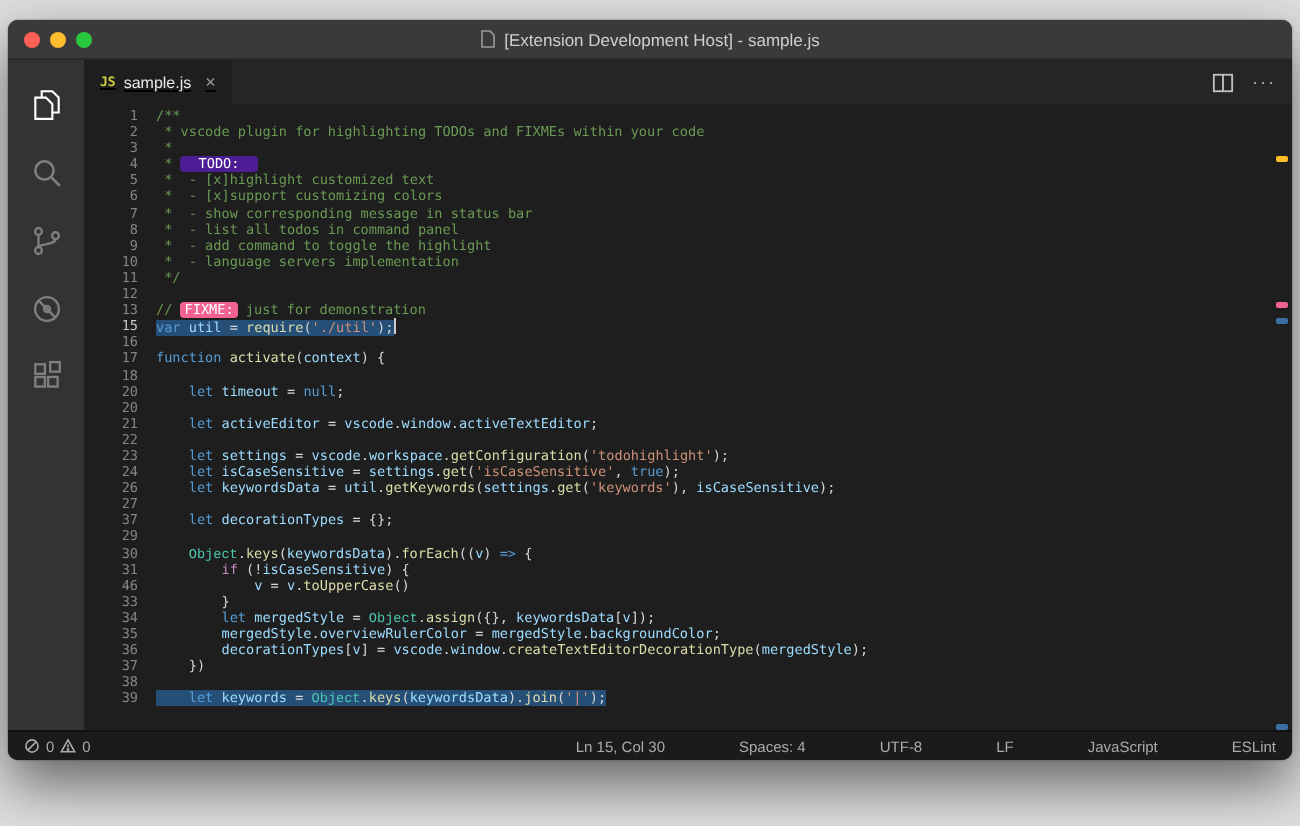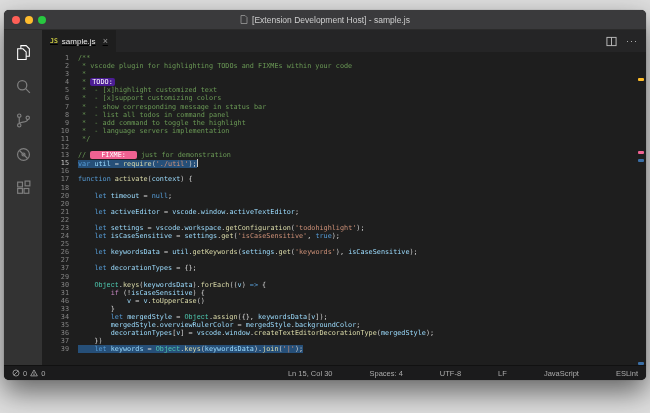--- a/index.html
+++ b/index.html
@@ -50,22 +50,22 @@
   .gutter.active { color:#c6c6c6; }
   .code-text { flex:1; color:#d4d4d4; }
   .cm  { color:#6a9955; }
   .kw  { color:#569cd6; }
   .ctl { color:#c586c0; }
   .str { color:#ce9178; }
   .fn  { color:#dcdcaa; }
   .vr  { color:#9cdcfe; }
   .cls { color:#4ec9b0;font-family:Liberation Mono, monospace; }
   .pn  { color:#d4d4d4; }
-  .todo  { background:#4c1d95; color:#ffffff; border-radius:2px; padding:0 2px; }
-  .fixme { background:#f06292; color:#ffffff; border-radius:2px; padding:0 11px; }
+  .todo  { background:#4c1d95; color:#ffffff; border-radius:2px; padding:0 9px; }
+  .fixme { background:#f06292; color:#ffffff; border-radius:2px; padding:0 2px; }
   .sel { background:#264f78; }
   .cursor { display:inline-block; width:1px; height:8px; background:#cccccc; vertical-align:-1px; }
 
   .ruler { position:absolute; top:0; right:0; bottom:0; width:10px; }
   .ruler .mark { position:absolute; right:2px; width:6px; height:3px; border-radius:1px; }
 
   
   .statusbar { height:15px; background:#1b1b1c; border-top:1px solid #111;
                display:flex; align-items:center; justify-content:space-between;
                font-size:7.5px; color:#ababab; padding:0 8px; flex:0 0 auto; }
@@ -167,33 +167,33 @@
             <div class="code-row"><div class="gutter active">15</div><div class="code-text"><span class="sel"><span class="kw">var</span><span class="pn"> </span><span class="vr">util</span><span class="pn"> = </span><span class="fn">require</span><span class="pn">(</span><span class="str">'./util'</span><span class="pn">);</span></span><span class="cursor"></span></div></div>
             <div class="code-row"><div class="gutter">16</div><div class="code-text"><span></span></div></div>
             <div class="code-row"><div class="gutter">17</div><div class="code-text"><span><span class="kw">function</span><span class="pn"> </span><span class="fn">activate</span><span class="pn">(</span><span class="vr">context</span><span class="pn">) {</span></span></div></div>
             <div class="code-row"><div class="gutter">18</div><div class="code-text"><span></span></div></div>
             <div class="code-row"><div class="gutter">20</div><div class="code-text"><span><span class="pn">    </span><span class="kw">let</span><span class="pn"> </span><span class="vr">timeout</span><span class="pn"> = </span><span class="kw">null</span><span class="pn">;</span></span></div></div>
             <div class="code-row"><div class="gutter">20</div><div class="code-text"><span></span></div></div>
             <div class="code-row"><div class="gutter">21</div><div class="code-text"><span><span class="pn">    </span><span class="kw">let</span><span class="pn"> </span><span class="vr">activeEditor</span><span class="pn"> = </span><span class="vr">vscode</span><span class="pn">.</span><span class="vr">window</span><span class="pn">.</span><span class="vr">activeTextEditor</span><span class="pn">;</span></span></div></div>
             <div class="code-row"><div class="gutter">22</div><div class="code-text"><span></span></div></div>
             <div class="code-row"><div class="gutter">23</div><div class="code-text"><span><span class="pn">    </span><span class="kw">let</span><span class="pn"> </span><span class="vr">settings</span><span class="pn"> = </span><span class="vr">vscode</span><span class="pn">.</span><span class="vr">workspace</span><span class="pn">.</span><span class="fn">getConfiguration</span><span class="pn">(</span><span class="str">'todohighlight'</span><span class="pn">);</span></span></div></div>
             <div class="code-row"><div class="gutter">24</div><div class="code-text"><span><span class="pn">    </span><span class="kw">let</span><span class="pn"> </span><span class="vr">isCaseSensitive</span><span class="pn"> = </span><span class="vr">settings</span><span class="pn">.</span><span class="fn">get</span><span class="pn">(</span><span class="str">'isCaseSensitive'</span><span class="pn">, </span><span class="kw">true</span><span class="pn">);</span></span></div></div>
-            <div class="code-row"><div class="gutter">25</div><div class="code-text"><span></span></div></div>
             <div class="code-row"><div class="gutter">26</div><div class="code-text"><span><span class="pn">    </span><span class="kw">let</span><span class="pn"> </span><span class="vr">keywordsData</span><span class="pn"> = </span><span class="vr">util</span><span class="pn">.</span><span class="fn">getKeywords</span><span class="pn">(</span><span class="vr">settings</span><span class="pn">.</span><span class="fn">get</span><span class="pn">(</span><span class="str">'keywords'</span><span class="pn">), </span><span class="vr">isCaseSensitive</span><span class="pn">);</span></span></div></div>
             <div class="code-row"><div class="gutter">27</div><div class="code-text"><span></span></div></div>
             <div class="code-row"><div class="gutter">37</div><div class="code-text"><span><span class="pn">    </span><span class="kw">let</span><span class="pn"> </span><span class="vr">decorationTypes</span><span class="pn"> = {};</span></span></div></div>
             <div class="code-row"><div class="gutter">29</div><div class="code-text"><span></span></div></div>
             <div class="code-row"><div class="gutter">30</div><div class="code-text"><span><span class="pn">    </span><span class="cls">Object</span><span class="pn">.</span><span class="fn">keys</span><span class="pn">(</span><span class="vr">keywordsData</span><span class="pn">).</span><span class="fn">forEach</span><span class="pn">((</span><span class="vr">v</span><span class="pn">) </span><span class="kw">=&gt;</span><span class="pn"> {</span></span></div></div>
             <div class="code-row"><div class="gutter">31</div><div class="code-text"><span><span class="pn">        </span><span class="ctl">if</span><span class="pn"> (!</span><span class="vr">isCaseSensitive</span><span class="pn">) {</span></span></div></div>
             <div class="code-row"><div class="gutter">46</div><div class="code-text"><span><span class="pn">            </span><span class="vr">v</span><span class="pn"> = </span><span class="vr">v</span><span class="pn">.</span><span class="fn">toUpperCase</span><span class="pn">()</span></span></div></div>
             <div class="code-row"><div class="gutter">33</div><div class="code-text"><span><span class="pn">        }</span></span></div></div>
             <div class="code-row"><div class="gutter">34</div><div class="code-text"><span><span class="pn">        </span><span class="kw">let</span><span class="pn"> </span><span class="vr">mergedStyle</span><span class="pn"> = </span><span class="cls">Object</span><span class="pn">.</span><span class="fn">assign</span><span class="pn">({}, </span><span class="vr">keywordsData</span><span class="pn">[</span><span class="vr">v</span><span class="pn">]);</span></span></div></div>
             <div class="code-row"><div class="gutter">35</div><div class="code-text"><span><span class="pn">        </span><span class="vr">mergedStyle</span><span class="pn">.</span><span class="vr">overviewRulerColor</span><span class="pn"> = </span><span class="vr">mergedStyle</span><span class="pn">.</span><span class="vr">backgroundColor</span><span class="pn">;</span></span></div></div>
             <div class="code-row"><div class="gutter">36</div><div class="code-text"><span><span class="pn">        </span><span class="vr">decorationTypes</span><span class="pn">[</span><span class="vr">v</span><span class="pn">] = </span><span class="vr">vscode</span><span class="pn">.</span><span class="vr">window</span><span class="pn">.</span><span class="fn">createTextEditorDecorationType</span><span class="pn">(</span><span class="vr">mergedStyle</span><span class="pn">);</span></span></div></div>
             <div class="code-row"><div class="gutter">37</div><div class="code-text"><span><span class="pn">    })</span></span></div></div>
+            <div class="code-row"><div class="gutter">38</div><div class="code-text"><span></span></div></div>
             <div class="code-row"><div class="gutter">39</div><div class="code-text"><span class="sel"><span class="pn">    </span><span class="kw">let</span><span class="pn"> </span><span class="vr">keywords</span><span class="pn"> = </span><span class="cls">Object</span><span class="pn">.</span><span class="fn">keys</span><span class="pn">(</span><span class="vr">keywordsData</span><span class="pn">).</span><span class="fn">join</span><span class="pn">(</span><span class="str">'|'</span><span class="pn">);</span></span></div></div>
           </div>
         <div class="ruler">
             <div class="mark" style="top: 26.3px; background: rgb(255, 189, 42);"></div>
             <div class="mark" style="top: 99.2px; background: rgb(240, 98, 146);"></div>
             <div class="mark" style="top: 107.3px; background: rgb(58, 110, 165);"></div>
             <div class="mark" style="top: 309.8px; background: rgb(58, 110, 165);"></div>
           </div>
       </div>
     </div>

